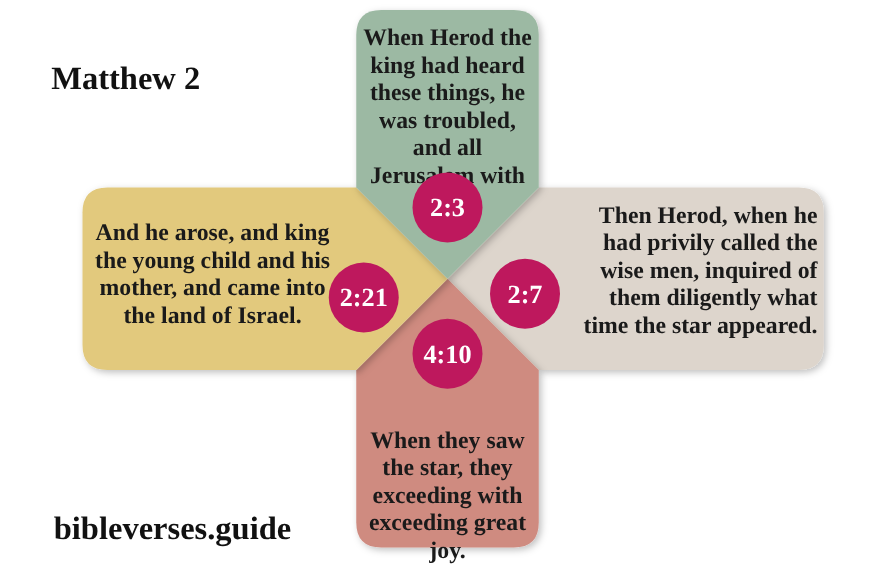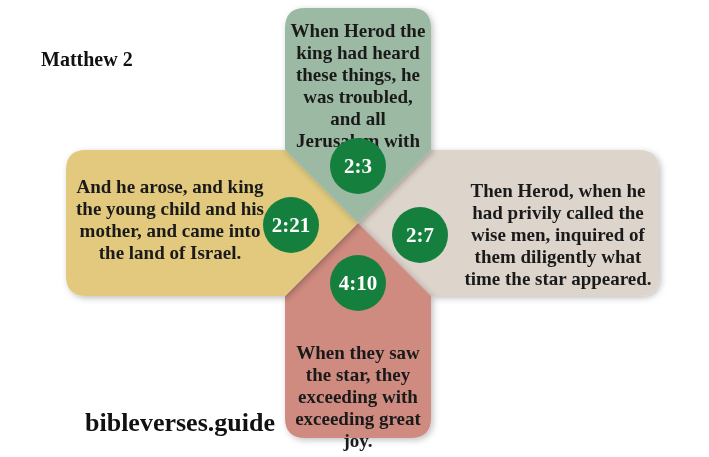--- a/index.html
+++ b/index.html
@@ -1,25 +1,25 @@
 <!DOCTYPE html>
 <html><head>
 <meta charset="utf-8">
 <style>
   html, body { margin: 0; padding: 0; }
   body { width: 709px; height: 457px; background: #ffffff; position: relative; overflow: hidden;
          font-family: "DejaVu Serif", "Liberation Serif", serif; }
-  .title { position: absolute; left: 41px; top: 48px; font-size: 20px; font-weight: bold; color: #111;
+  .title { position: absolute; left: 41px; top: 48px; font-size: 26px; font-weight: bold; color: #111;
            font-family: "Liberation Serif", "DejaVu Serif", serif; }
   .footer { position: absolute; left: 43px; top: 408px; font-size: 26px; font-weight: bold; color: #111;
-            font-family: "Liberation Serif", "DejaVu Serif", serif; margin-left: 42px; }
+            font-family: "Liberation Serif", "DejaVu Serif", serif; }
   svg.shapes { position: absolute; left: 0; top: 0; }
   .txt { position: absolute; text-align: center; font-size: 19px; font-weight: bold; line-height: 22px;
          color: #1a1a1a; font-family: "Liberation Serif", "DejaVu Serif", serif; }
-  .badge { position: absolute; width: 56px; height: 56px; border-radius: 50%; background: #15803d;
+  .badge { position: absolute; width: 56px; height: 56px; border-radius: 50%; background: #be185d;
            color: #ffffff; font-size: 21px; font-weight: bold; display: flex; align-items: center; justify-content: center;
            font-family: "Liberation Serif", "DejaVu Serif", serif; }
 </style>
 </head>
 <body>
 
 <div class="title">Matthew 2</div>
 
 <svg class="shapes" width="709" height="457">
   <defs>
@@ -34,21 +34,21 @@
 
   <path filter="url(#sh)" fill="#e2c97d" d="M86,150 L285,150 L358,223 L285,296 L86,296 Q66,296 66,276 L66,170 Q66,150 86,150 Z"></path>
 
   <path filter="url(#sh)" fill="#9cb9a3" d="M305,8 L411,8 Q431,8 431,28 L431,150 L358,223 L285,150 L285,28 Q285,8 305,8 Z"></path>
 </svg>
 
 <div class="txt" style="left:288px; top:20px; width:140px;">When Herod the king had heard these things, he was troubled, and all Jerusalem with him</div>
 <div class="badge" style="left:330px; top:138px;">2:3</div>
 
 <div class="txt" style="left:72px; top:176px; width:196px;">And he arose, and king the young child and his mother, and came into the land of Israel.</div>
-<div class="badge" style="left:263px; top:197px;text-align:right;">2:21</div>
+<div class="badge" style="left:263px; top:210px;text-align:right;">2:21</div>
 
-<div class="txt" style="left:462px; top:180px; width:192px;">Then Herod, when he had privily called the wise men, inquired of them diligently what time the star appeared.</div>
+<div class="txt" style="left:462px; top:162px; width:192px;text-align:right;">Then Herod, when he had privily called the wise men, inquired of them diligently what time the star appeared.</div>
 <div class="badge" style="left:392px; top:207px;">2:7</div>
 
 <div class="badge" style="left:330px; top:255px;">4:10</div>
 <div class="txt" style="left:290px; top:342px; width:136px;">When they saw the star, they exceeding with exceeding great joy.</div>
 
 <div class="footer">bibleverses.guide</div>
 
 </body></html>

